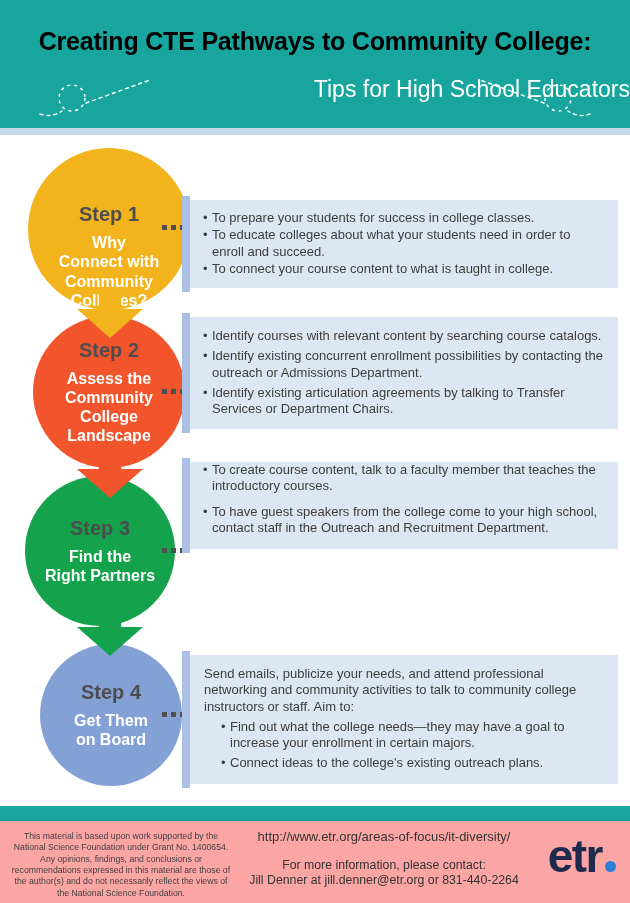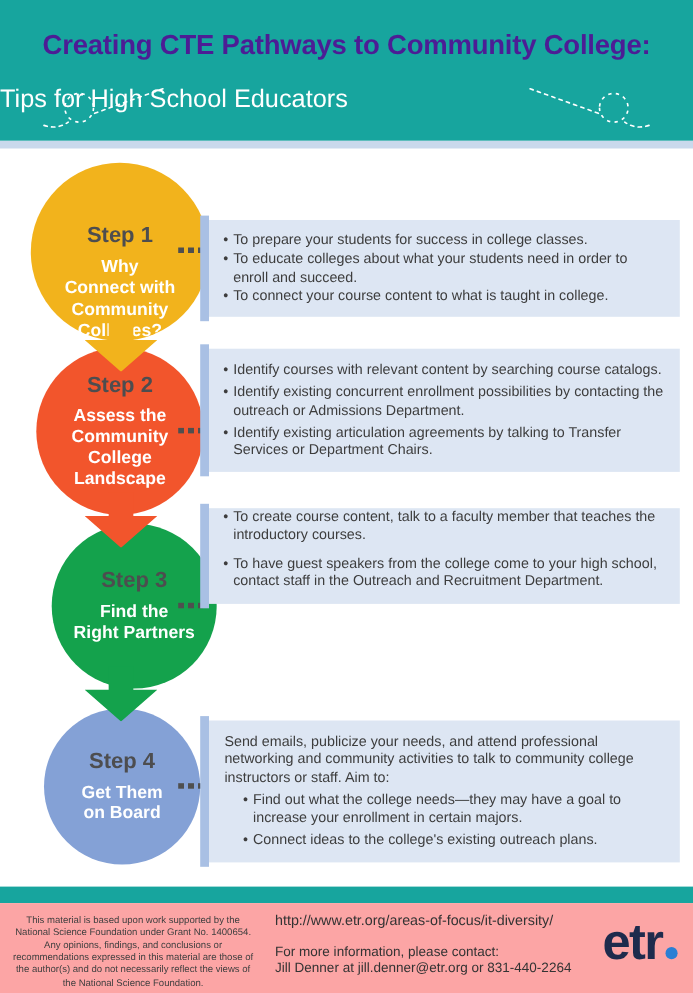--- a/index.html
+++ b/index.html
@@ -4,42 +4,42 @@
 <style>
   html,body { margin:0; padding:0; background:#ffffff; }
   .page {
     position:relative; width:630px; height:903px; overflow:hidden;
     background:#ffffff; font-family:"Liberation Sans", sans-serif;
   }
   
   .header { position:absolute; left:0; top:0; width:630px; height:128px; background:#17a59e; }
   .hdr-title {
     position:absolute; left:0; top:27px; width:630px; text-align:center;
-    color:#4c1d95; font-size:25px; font-weight:bold; letter-spacing:-0.2px;
+    color:#000000; font-size:25px; font-weight:bold; letter-spacing:-0.2px;
   }
   .hdr-subtitle {
-    position:absolute; left:0; top:76px; width:630px; text-align:left;
+    position:absolute; left:0; top:76px; width:630px; text-align:right;
     color:#ffffff; font-size:23px; font-weight:normal;
   }
   .squiggle { position:absolute; top:72px; }
   .squiggle.left  { left:38px; }
   .squiggle.right { right:38px; transform:scaleX(-1); }
   .header-strip { position:absolute; left:0; top:128px; width:630px; height:7px; background:#c9d9ec; }
 
   
   .circle {
     position:absolute; border-radius:50%;
     display:flex; flex-direction:column; align-items:center; justify-content:center;
     text-align:center;
   }
   .step-label { font-size:20px; font-weight:bold; color:#4d4d4f; margin-bottom:7px; }
   .step-title { font-size:16px; font-weight:bold; color:#ffffff; line-height:1.2; white-space:pre-line; }
   .c1 { left:28px; top:148px; width:162px; height:162px; }
   .c2 { left:33px; top:316px; width:152px; height:152px; }
-  .c3 { left:47px; top:476px; width:150px; height:150px; }
+  .c3 { left:25px; top:476px; width:150px; height:150px; }
   .c4 { left:40px; top:644px; width:142px; height:142px; }
 
   
   .arrow {
     position:absolute; left:77px; width:66px; height:50px; z-index:3;
     clip-path: polygon(33% 0, 67% 0, 67% 42%, 100% 42%, 50% 100%, 0 42%, 33% 42%);
   }
   .a1 { top:288px; } .a2 { top:448px; } .a3 { top:606px; }
 
   
@@ -68,21 +68,21 @@
   .b4 .bullets { margin-left:14px; margin-top:4px; }
   .b4 .bullet + .bullet { margin-top:4px; }
 
   
   .teal-bar { position:absolute; left:0; top:806px; width:630px; height:15px; background:#17a59e; }
   .footer { position:absolute; left:0; top:821px; width:630px; height:82px; background:#fca5a5; }
   .nsf {
     position:absolute; left:8px; top:10px; width:226px;
     font-size:8.7px; line-height:1.3; color:#3f3f3f; text-align:center;
   }
-  .centercol { position:absolute; left:250px; top:8px; width:300px; color:#333333; }
+  .centercol { position:absolute; left:234px; top:8px; width:300px; text-align:center; color:#333333; }
   .url { font-size:13px; }
   .contact1 { margin-top:14px; font-size:12.3px; }
   .contact2 { margin-top:1px; font-size:12.3px; }
   .logo {
     position:absolute; right:14px; top:8px;
     font-size:46px; font-weight:bold; color:#1e2b4d; letter-spacing:-1.5px;
   }
   .logo .dot {
     display:inline-block; width:11px; height:11px; border-radius:50%;
     background:#2b7fd4; margin-left:3px;

